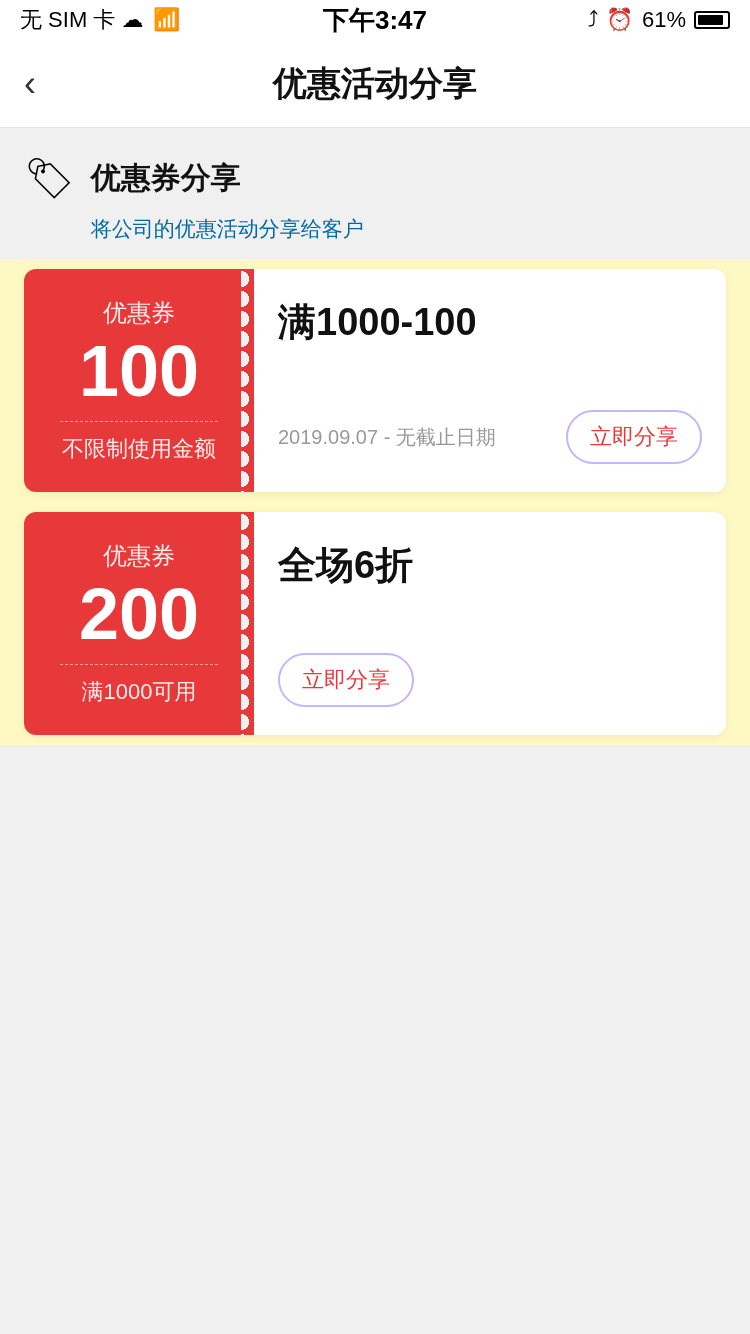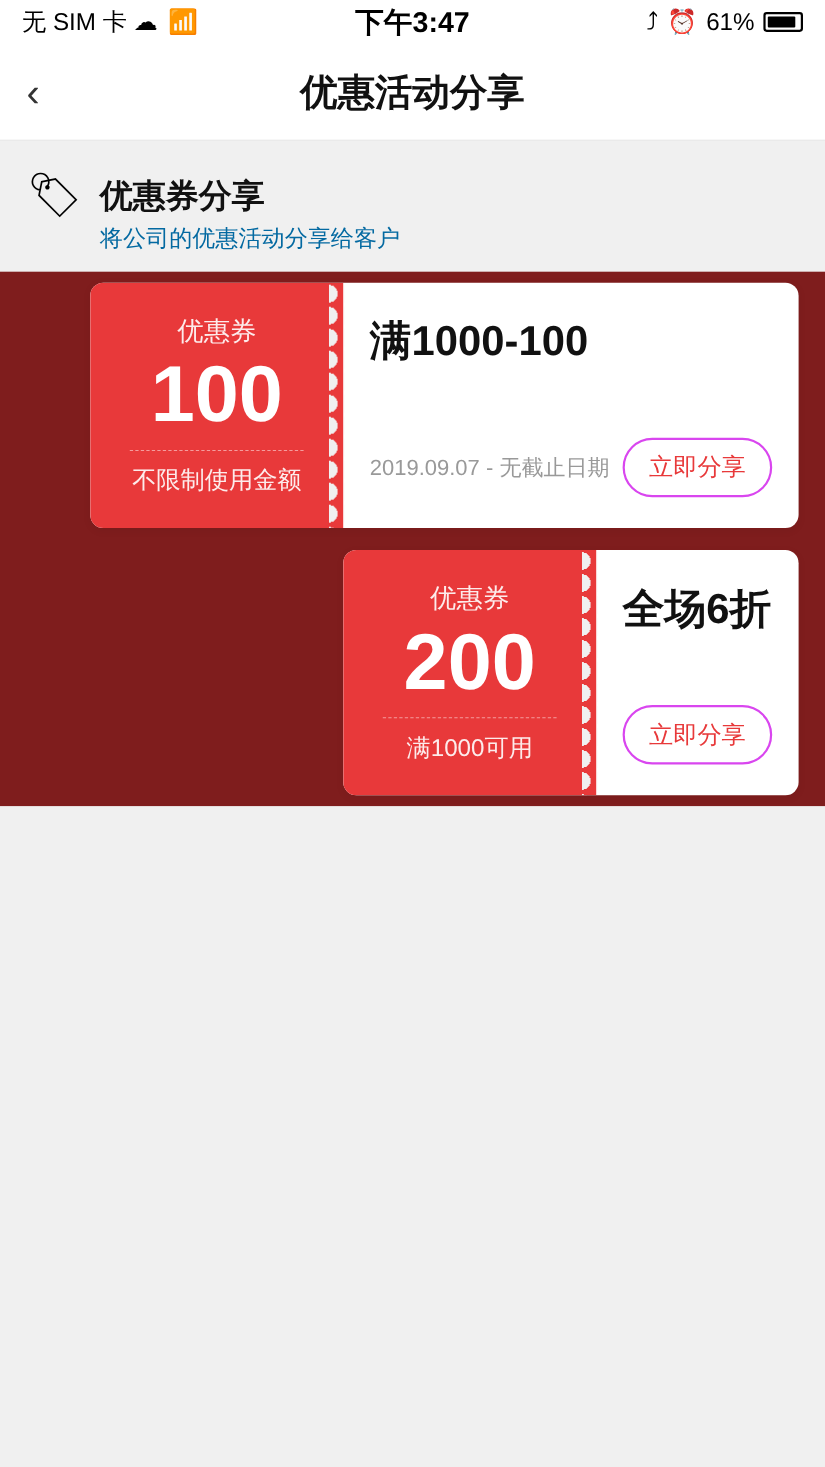--- a/index.html
+++ b/index.html
@@ -98,40 +98,39 @@
       align-items: flex-start;
       gap: 16px;
     }
     .section-icon {
       font-size: 40px;
       line-height: 1;
     }
     .section-text-wrap {
       display: flex;
       flex-direction: column;
-      gap: 4px;
+      gap: 16px;
     }
     .section-title {
       font-size: 30px;
       font-weight: 600;
       color: #111;
     }
     .section-subtitle {
       font-size: 21px;
       color: #0369a1;
     }
 
     
     .coupon-list {
-      background: #7f1d1d;
+      background: #fef9c3;
       padding: 10px 24px;
       display: flex;
       flex-direction: column;
       gap: 20px;
-      align-items: flex-end;
     }
 
     
     .coupon-card {
       background: #fff;
       border-radius: 12px;
       overflow: hidden;
       display: flex;
       flex-direction: row;
       box-shadow: 0 2px 8px rgba(0,0,0,0.06);
@@ -206,21 +205,21 @@
       align-items: center;
       justify-content: space-between;
       gap: 12px;
     }
     .coupon-date {
       font-size: 20px;
       color: #999;
       flex: 1;
     }
     .share-btn {
-      border: 2px solid #d946ef;
+      border: 2px solid #c4b5fd;
       color: #e8393a;
       background: #fff;
       border-radius: 30px;
       padding: 10px 22px;
       font-size: 22px;
       cursor: pointer;
       white-space: nowrap;
     }
 
     

